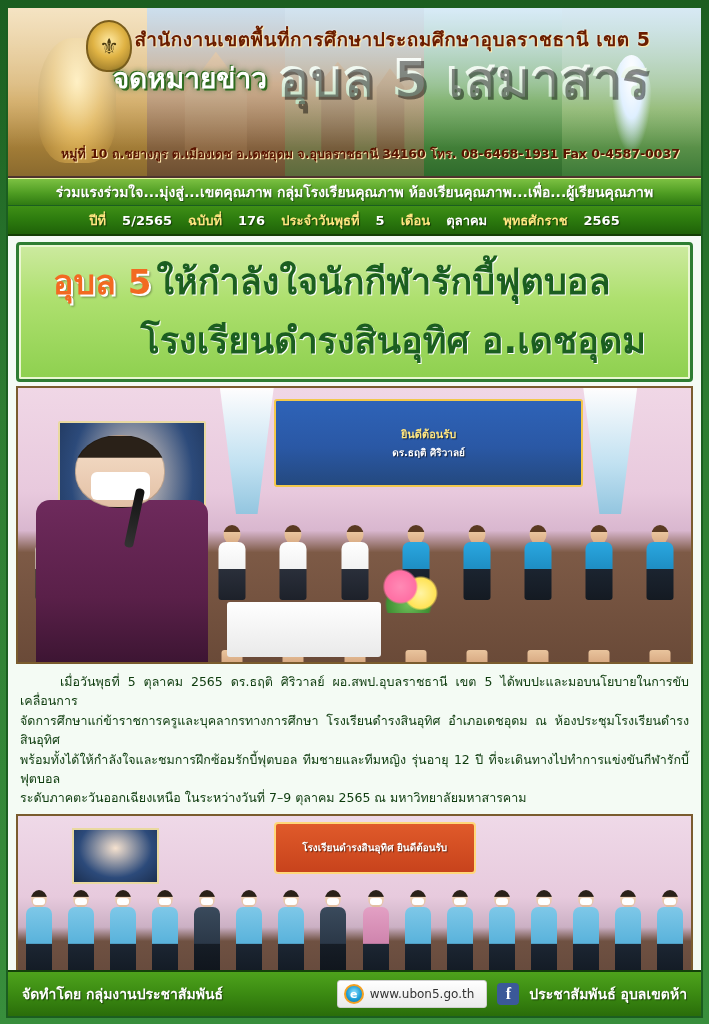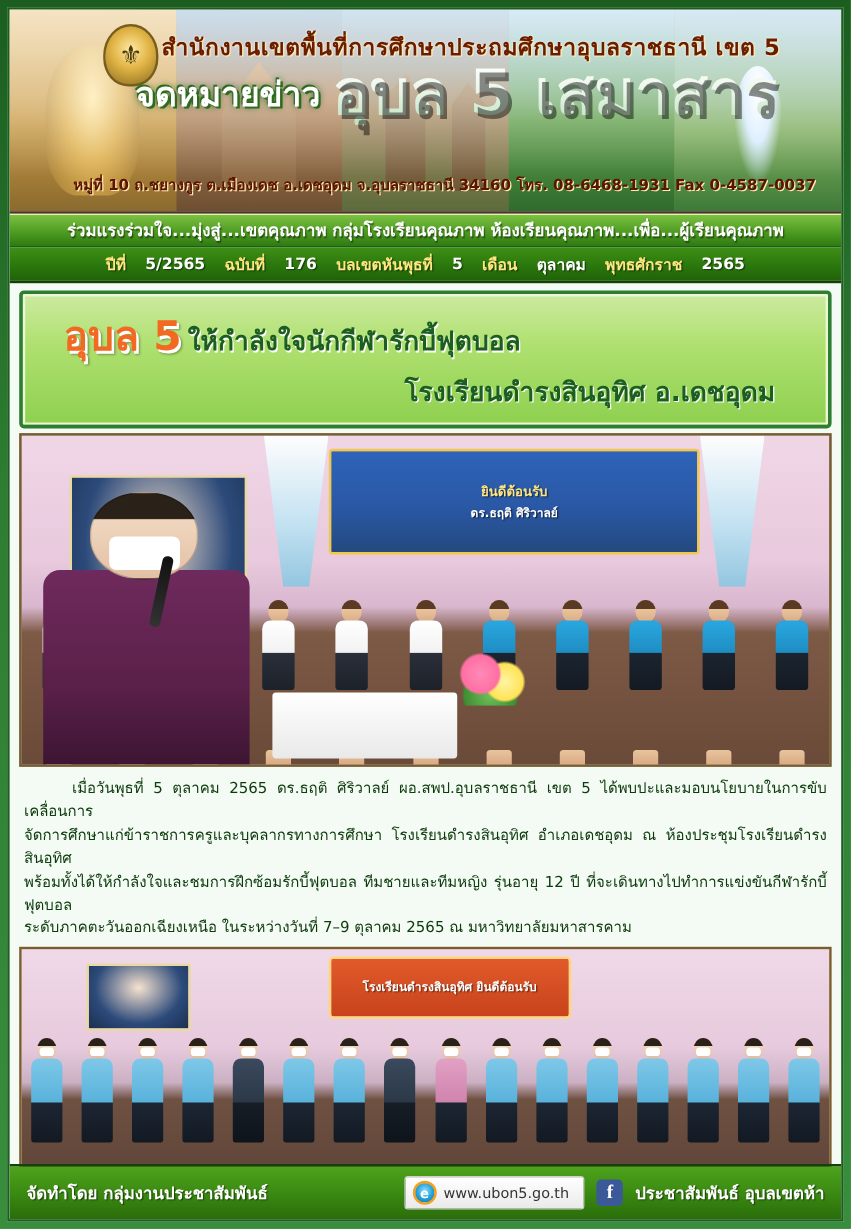--- a/index.html
+++ b/index.html
@@ -138,21 +138,21 @@
     padding: 8px 10px 10px 10px;
     box-shadow: inset 0 0 0 2px #eaf7d2;
   }
   .headline-line1 { text-align: left; padding-left: 24px; }
   .headline-line2 { text-align: right; padding-right: 34px; margin-top: 2px; }
   .hl-orange {
     font-size: 34px; font-weight: bold; color: #f26a21;
     text-shadow: 2px 2px 0 #ffffff, 3px 3px 2px rgba(0,0,0,.35);
   }
   .hl-green {
-    font-size: 22px; font-weight: bold; color: #1b5e20;
+    font-size: 36px; font-weight: bold; color: #1b5e20;
     text-shadow: 1px 1px 0 #ffffff;
   }
 
   
   .photo1 {
     position: relative;
     margin: 0 8px;
     height: 278px;
     border: 2px solid #7a5c2e;
     overflow: hidden;
@@ -343,21 +343,21 @@
       <div class="mast-addr">หมู่ที่ 10 ถ.ชยางกูร ต.เมืองเดช อ.เดชอุดม จ.อุบลราชธานี 34160 โทร. 08-6468-1931  Fax 0-4587-0037</div>
     </div>
 
     <div class="slogan-bar">ร่วมแรงร่วมใจ...มุ่งสู่...เขตคุณภาพ  กลุ่มโรงเรียนคุณภาพ  ห้องเรียนคุณภาพ...เพื่อ...ผู้เรียนคุณภาพ</div>
 
     <div class="issue-bar">
       <span>ปีที่</span>
       <span class="val">5/2565</span>
       <span>ฉบับที่</span>
       <span class="val">176</span>
-      <span>บลเขตหันพุธที่</span>
+      <span>ประจำวันพุธที่</span>
       <span class="val">5</span>
       <span>เดือน</span>
       <span class="val">ตุลาคม</span>
       <span>พุทธศักราช</span>
       <span class="val">2565</span>
     </div>
 
     <div class="headline-wrap">
       <div class="headline-line1">
         <span class="hl-orange">อุบล 5</span>

